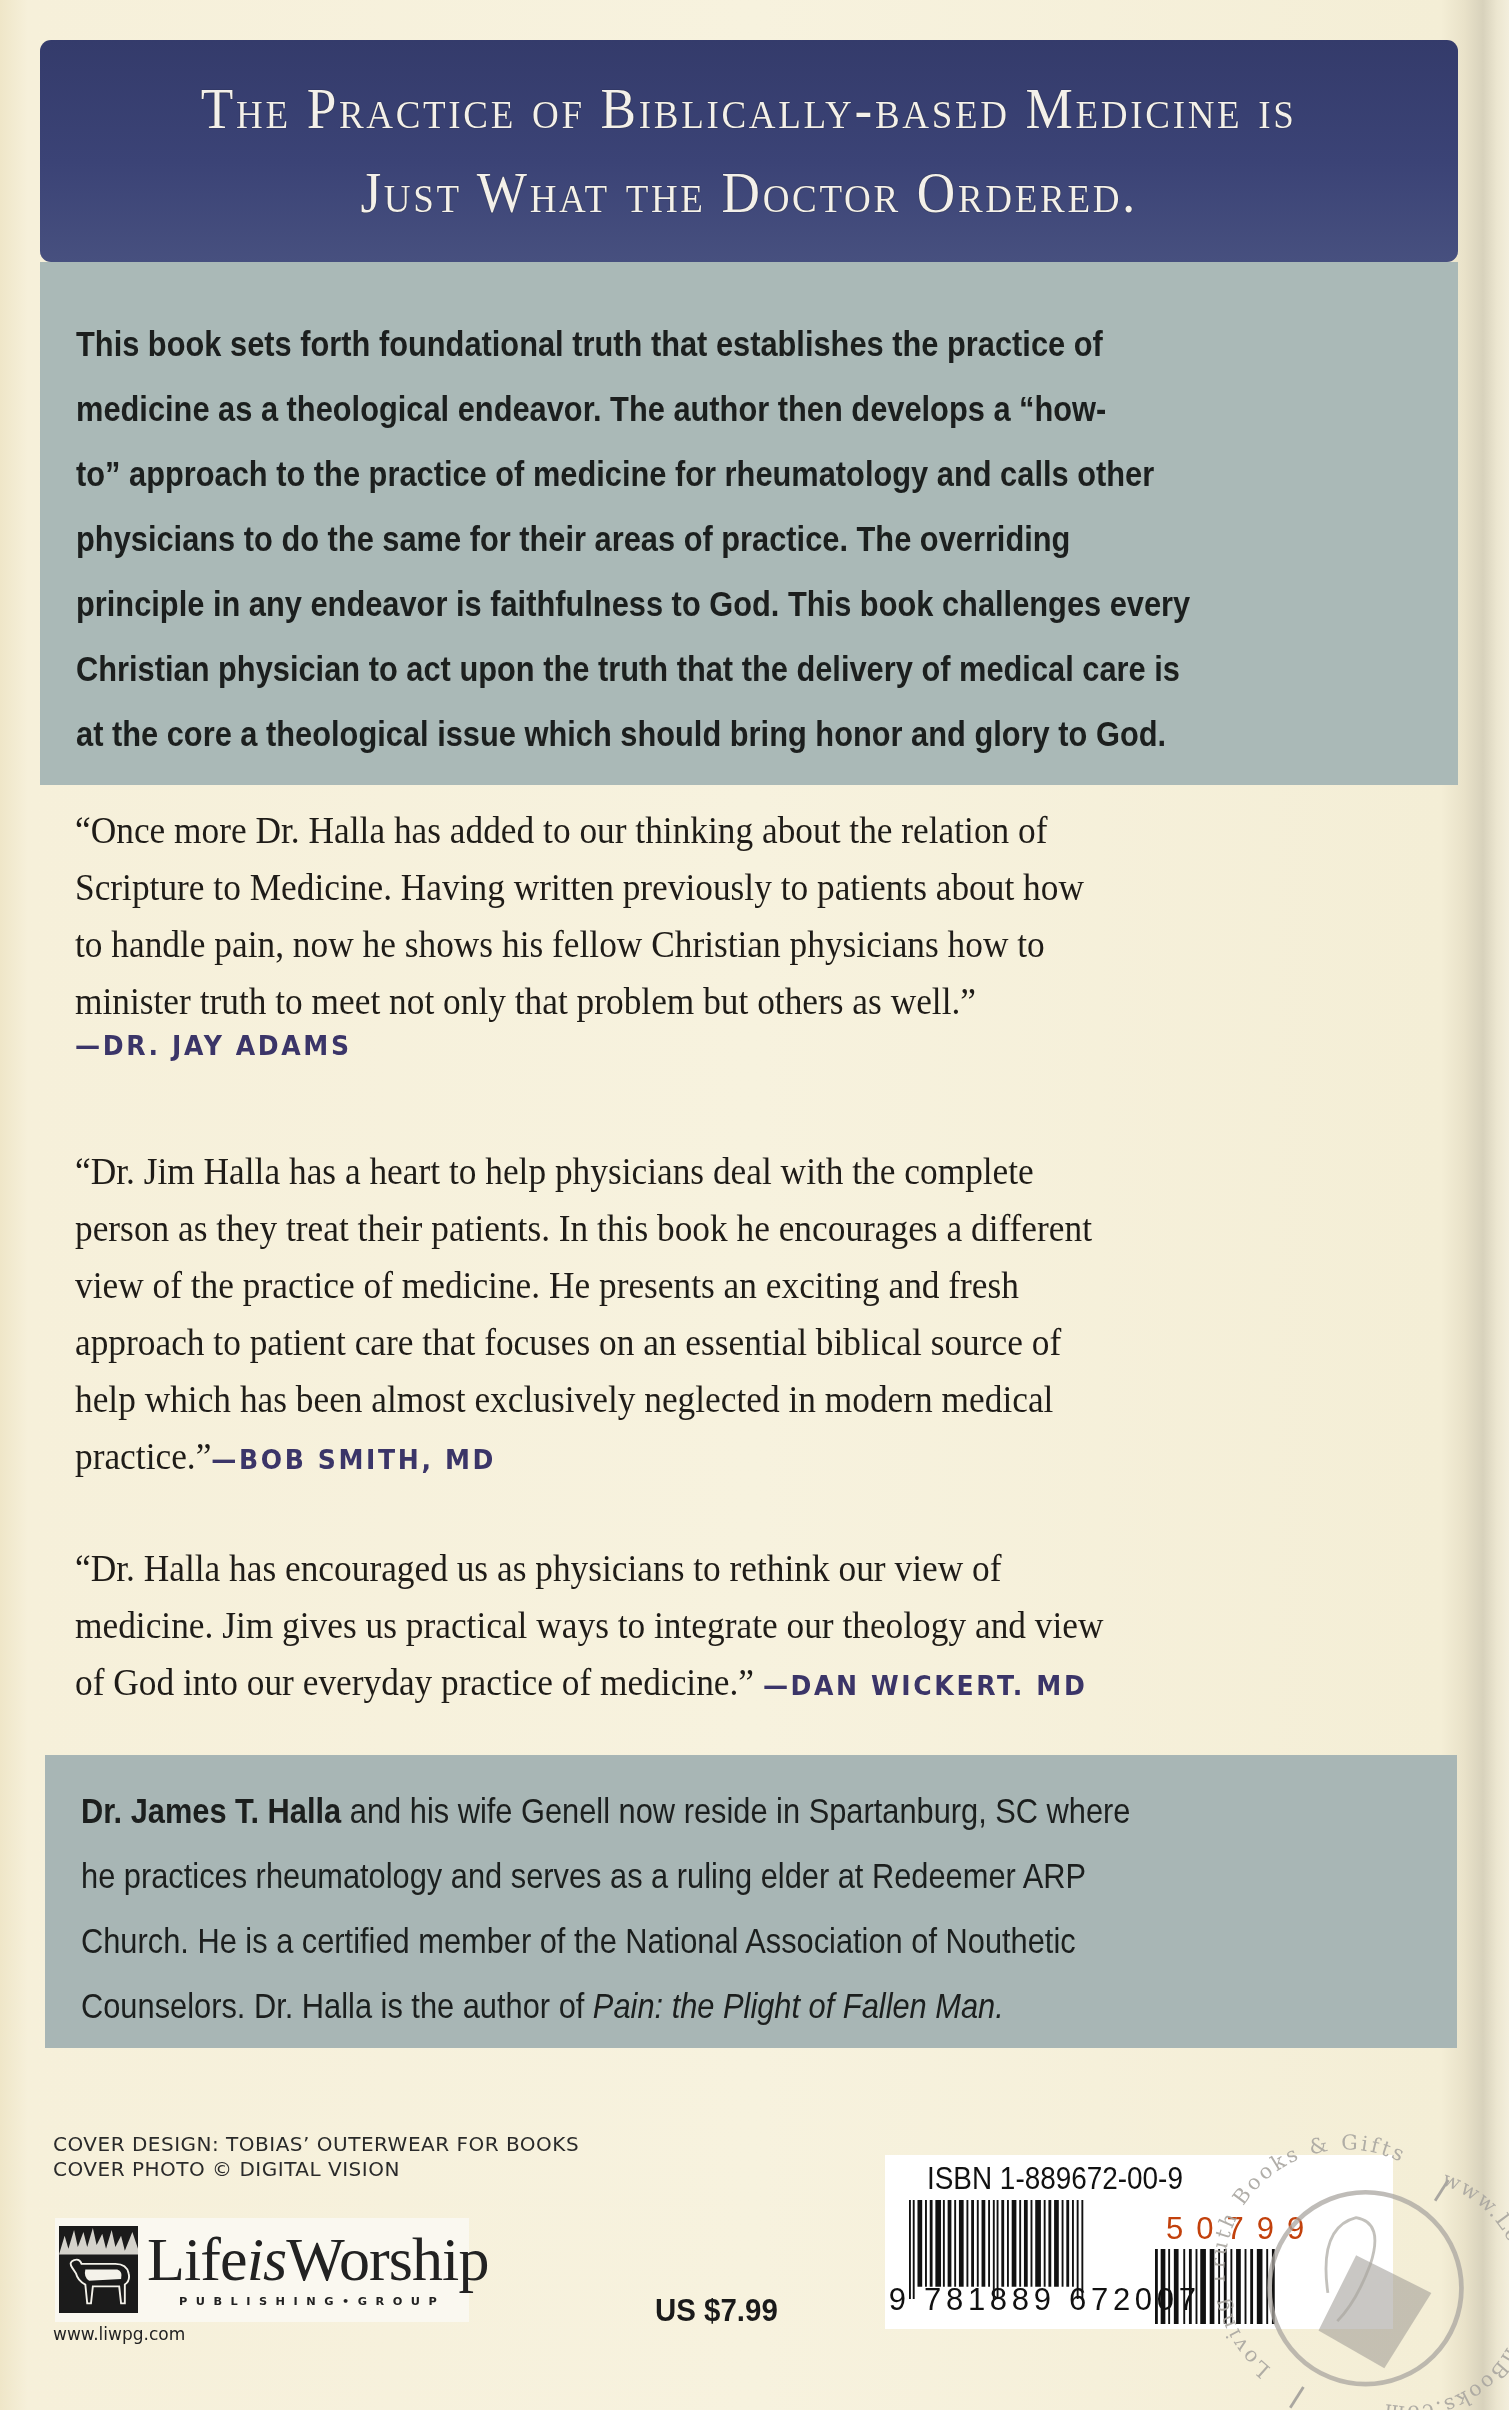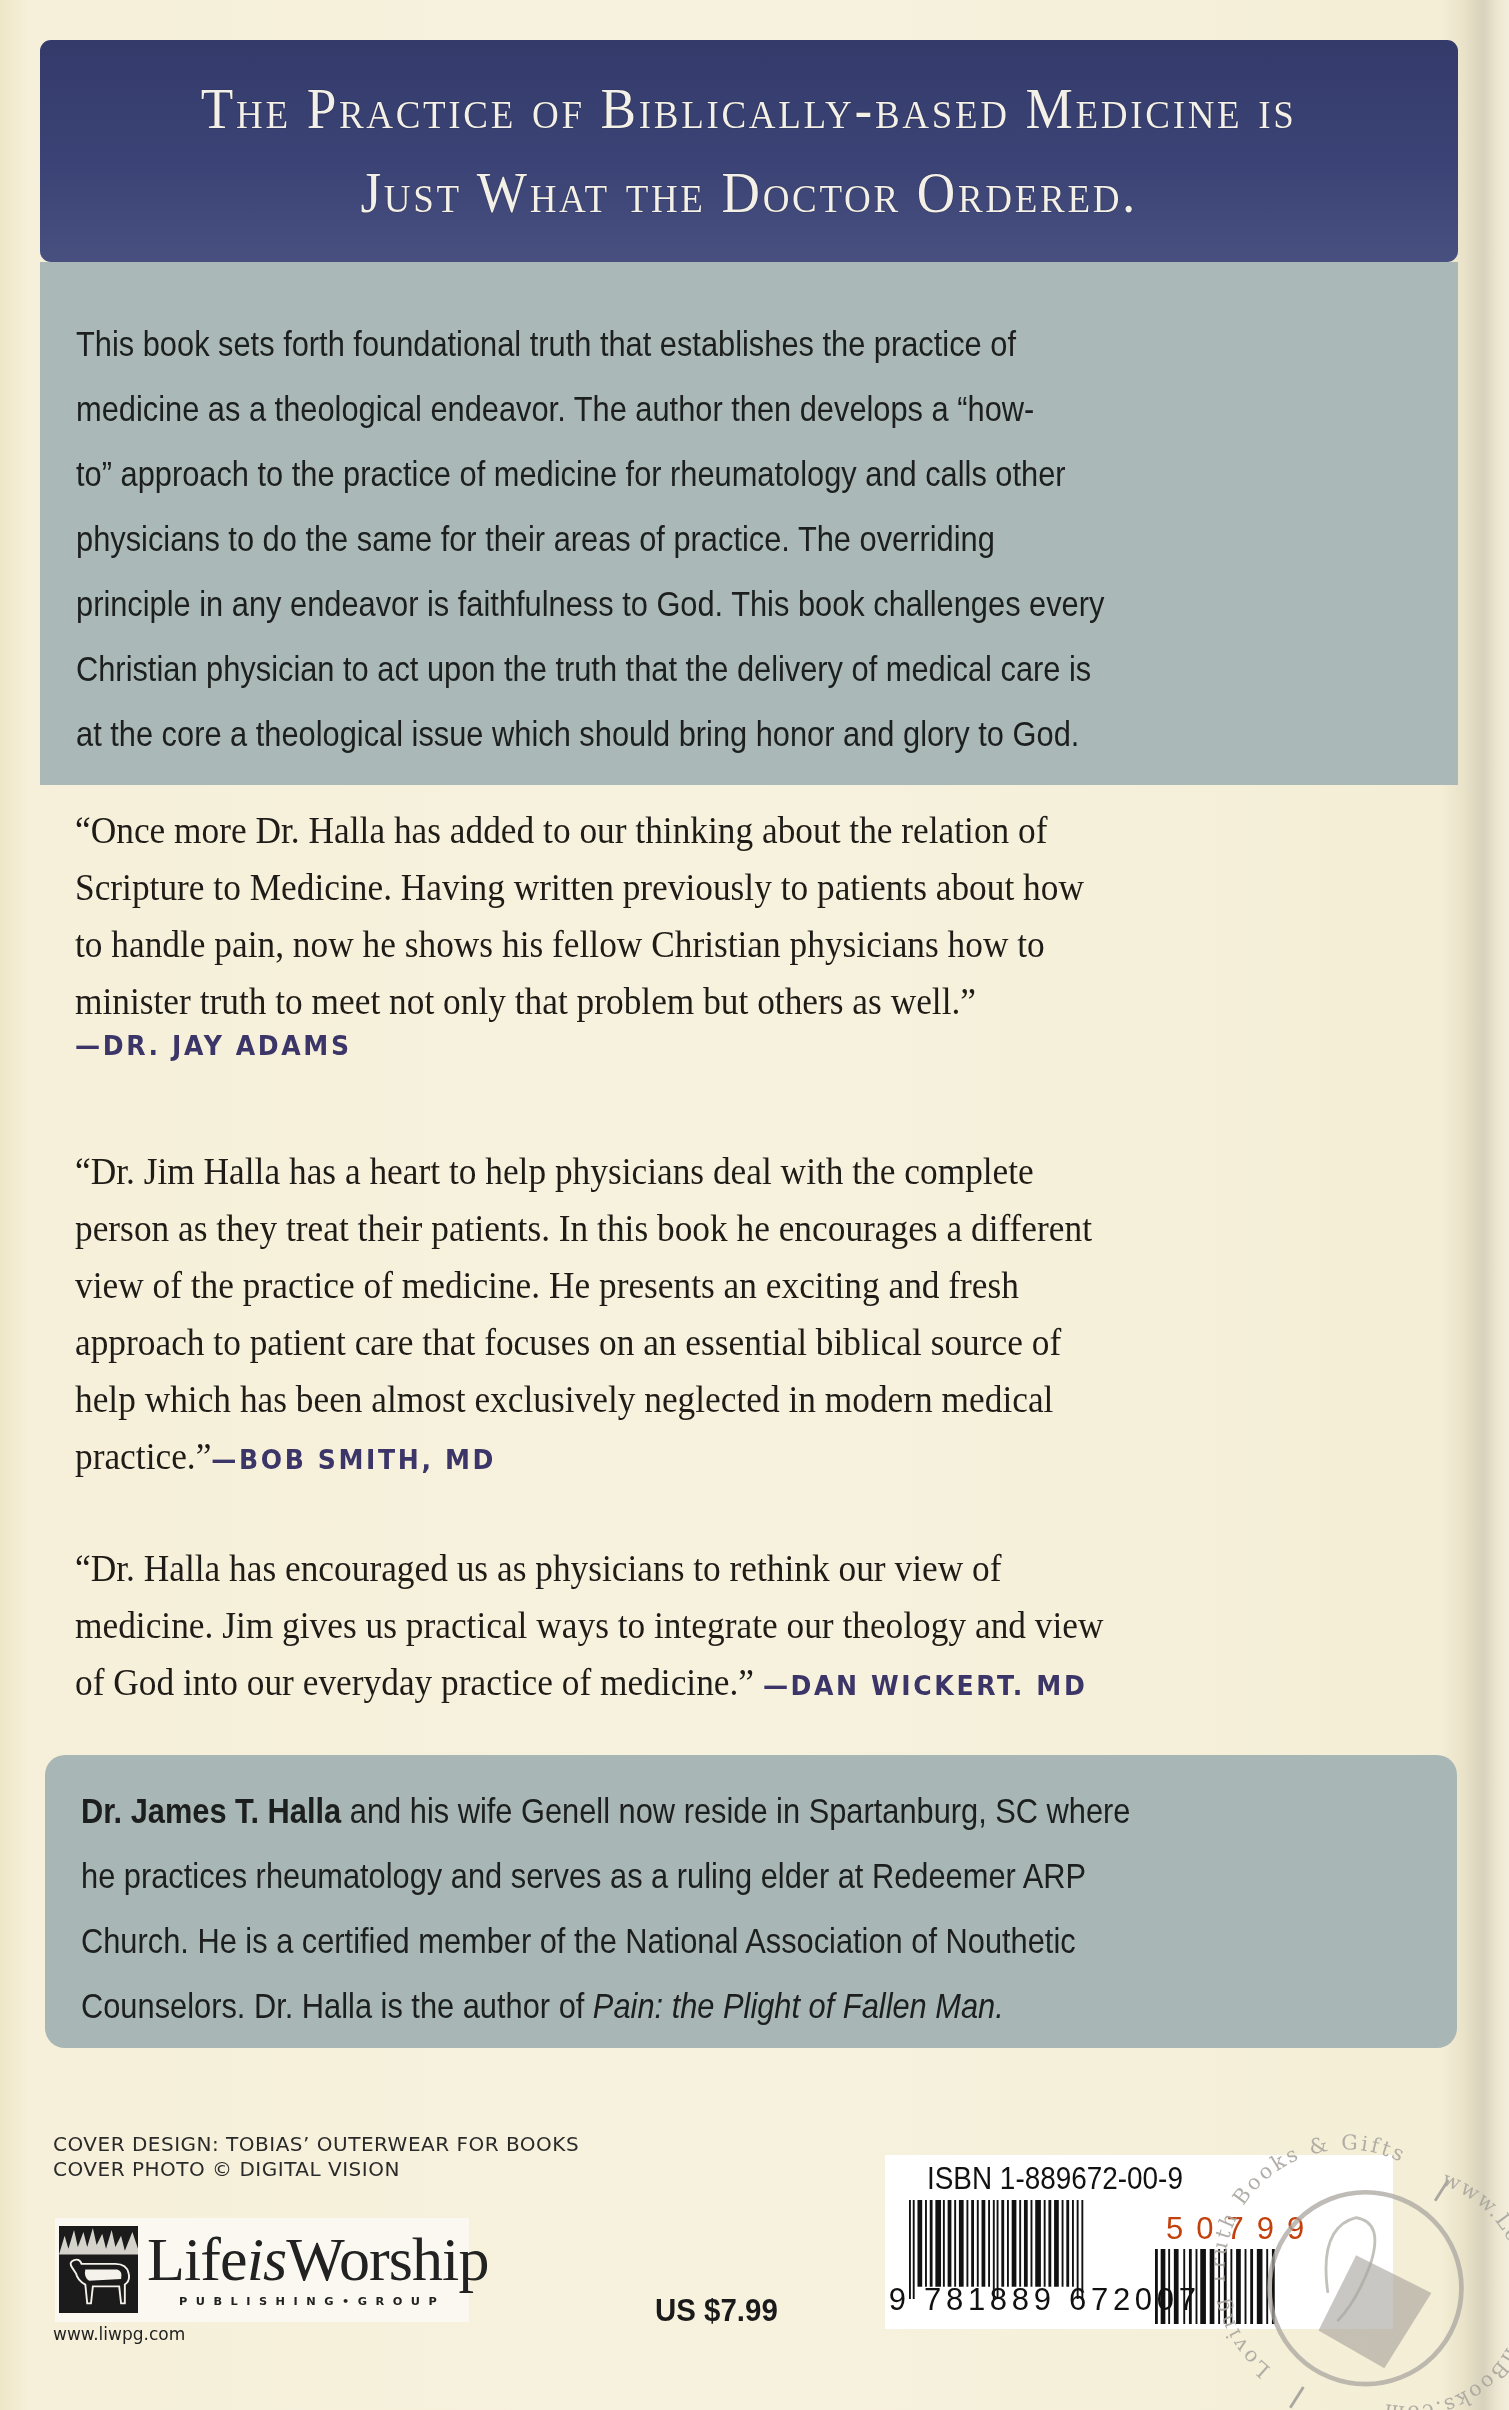--- a/index.html
+++ b/index.html
@@ -25,21 +25,21 @@
     font-size: 56px; line-height: 1.0; letter-spacing: 2.8px;
     text-align: center; white-space: nowrap;
     transform: scaleX(0.95);
     text-shadow: 0 0 0.9px #000;
   }
   .banner-line + .banner-line { margin-top: 28px; }
 
   .desc-box {
     position: absolute; left: 40px; top: 262px; width: 1418px; height: 523px;
     background: #aab9b7;
-    box-sizing: border-box; padding: 49px 38px 16px 36px;
+    box-sizing: border-box; padding: 49px 38px 16px 36px; font-weight: bold;
   }
   .desc-text {
     font-family: "Liberation Sans", sans-serif;
     font-size: 35px; line-height: 65px; color: #1c1f1e;
     transform-origin: left top; transform: scaleX(0.88);
     width: 1554px; white-space: pre-line;
   }
 
   .quote {
     position: absolute; left: 75px; width: 1394px;
@@ -53,21 +53,21 @@
     font-size: 27px; letter-spacing: 2.8px; color: #3b3568;
   }
   .q1 { top: 802px; line-height: 57px; transform: scaleX(0.93); }
   .q1 .attrib { display: block; line-height: 40px; margin-top: -3.8px; }
   .q2 { top: 1143px; line-height: 57px; transform: scaleX(0.93); }
   .q3 { top: 1540px; line-height: 57px; transform: scaleX(0.93); }
 
   .bio-box {
     position: absolute; left: 45px; top: 1755px; width: 1412px; height: 293px;
     background: #a8b6b5;
-    box-sizing: border-box; padding: 22.6px 0 0 36px; border-radius: 20px;
+    box-sizing: border-box; padding: 22.6px 0 0 36px;
   }
   .bio-text {
     font-family: "Liberation Sans", sans-serif;
     font-size: 35px; line-height: 65px; color: #1c1f1e;
     transform-origin: left top; transform: scaleX(0.88);
     width: 1554px; white-space: pre-line;
   }
   .bio-text .bold { font-weight: bold; }
   .bio-text .ital { font-style: italic; }
 

